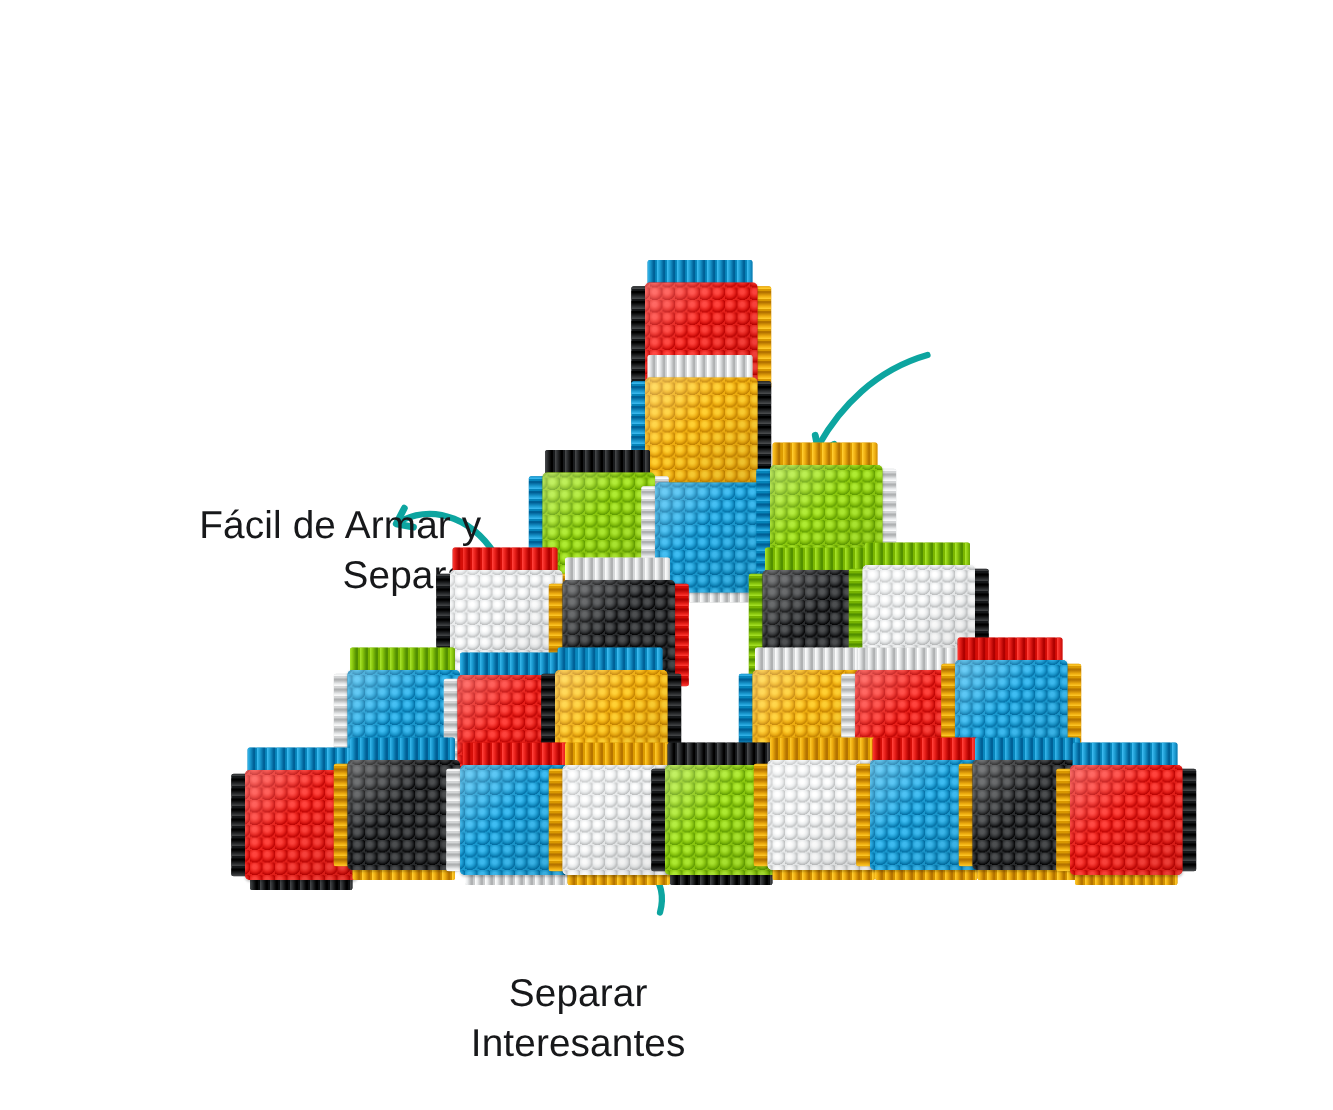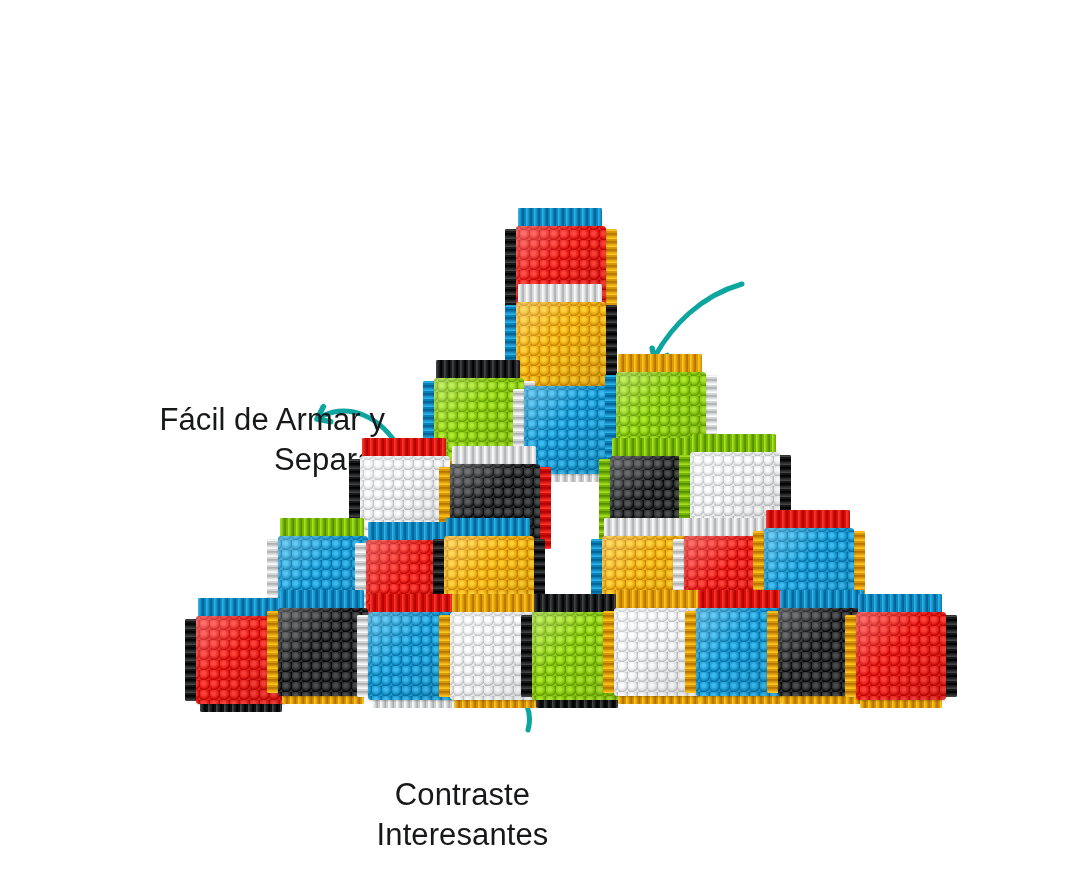--- a/index.html
+++ b/index.html
@@ -534,17 +534,17 @@
       </g>
     </svg>
 
 
   <div class="callout right" style="left:80px;top:360px;width:305px;">
     <span>Fácil de Armar y
 Separar</span>
   </div>
 
   <div class="callout center" style="left:330px;top:735px;width:265px;">
-    <span>Contraste
+    <span>Separar
 Interesantes</span>
   </div>
 
 </div>
 
 </body></html>

